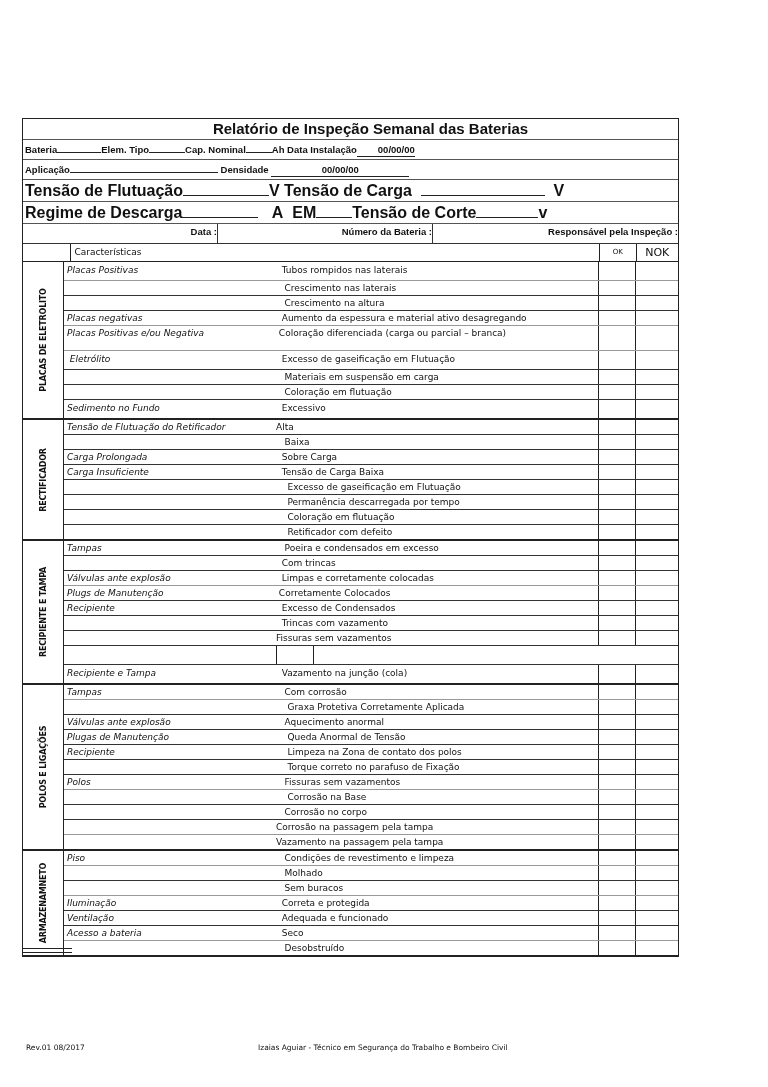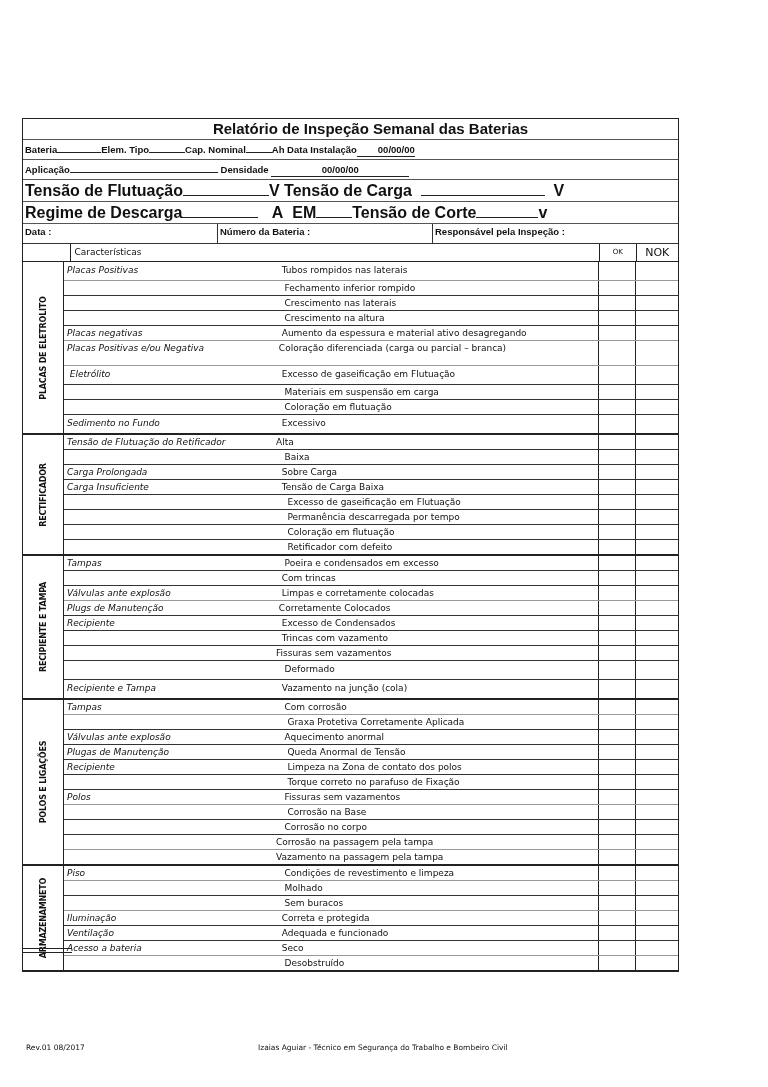--- a/index.html
+++ b/index.html
@@ -3,21 +3,21 @@
 <meta charset="utf-8">
 <style>
   html, body { margin:0; padding:0; background:#ffffff; }
   body { width:768px; height:1087px; position:relative; font-family:"Liberation Sans", sans-serif; color:#111; overflow:hidden; }
   .sheet { position:absolute; left:22px; top:118px; width:657px; }
   .hdr { border:1px solid #222; border-bottom:none; }
   .title { height:20px; border-bottom:1px solid #555; text-align:center; font-weight:bold; font-size:15px; line-height:20px; padding-left:40px; }
   .hrow { height:19px; border-bottom:1px solid #555; font-size:9.5px; font-weight:bold; line-height:19px; padding-left:2px; white-space:nowrap; position:relative; }
   .hrow.tall { height:21px; line-height:21px; font-size:16px; }
   .u { display:inline-block; border-bottom:1px solid #222; height:12px; vertical-align:baseline; line-height:12px; text-align:center; }
-  .split { display:flex; height:19px; border-bottom:1px solid #333; font-size:9.5px; font-weight:bold; }
+  .split { display:flex; height:19px; border-bottom:1px solid #333; font-size:9.5px; font-weight:bold;text-align:right; }
   .split > div { padding-left:2px; line-height:15px; }
   .split .c1 { width:192px; border-right:1px solid #333; }
   .split .c2 { width:212px; border-right:1px solid #333; }
   .split .c3 { flex:1; }
 
   .grid { border-left:1px solid #222; border-right:1px solid #222; }
   .section { display:flex; border-bottom:2px solid #222; }
   .side { width:48px; border-right:1px solid #222; position:relative; }
   .side span { position:absolute; left:50%; top:50%; transform:translate(-50%,-50%) rotate(-90deg); white-space:nowrap; font-size:8px; font-weight:bold; font-family:"DejaVu Sans", sans-serif; letter-spacing:-0.2px; }
   .rows { flex:1; }
@@ -83,26 +83,20 @@
         </div>
       <div class="rows">
         <div class="r h18 gray">
             <div class="a">Placas Positivas</div>
             <div class="b" style="white-space:pre">  Tubos rompidos nas laterais</div>
             <div class="ok"></div>
             <div class="nok"></div>
           </div>
         <div class="r">
             <div class="a"></div>
-            <div class="b" style="white-space:pre">   Fechamento inferior rompido</div>
-            <div class="ok"></div>
-            <div class="nok"></div>
-          </div>
-        <div class="r">
-            <div class="a"></div>
             <div class="b" style="white-space:pre">   Crescimento nas laterais</div>
             <div class="ok"></div>
             <div class="nok"></div>
           </div>
         <div class="r">
             <div class="a"></div>
             <div class="b" style="white-space:pre">   Crescimento na altura</div>
             <div class="ok"></div>
             <div class="nok"></div>
           </div>
@@ -243,21 +237,20 @@
             <div class="nok"></div>
           </div>
         <div class="r">
             <div class="a"></div>
             <div class="b" style="white-space:pre">Fissuras sem vazamentos</div>
             <div class="ok"></div>
             <div class="nok"></div>
           </div>
         <div class="r h18">
             <div class="a"></div>
-            <div class="b" style="white-space:pre">   Deformado</div>
             <div class="ok"></div>
             <div class="nok"></div>
           </div>
         <div class="r h18">
             <div class="a">Recipiente e Tampa</div>
             <div class="b" style="white-space:pre">  Vazamento na junção (cola)</div>
             <div class="ok"></div>
             <div class="nok"></div>
           </div>
       </div>

